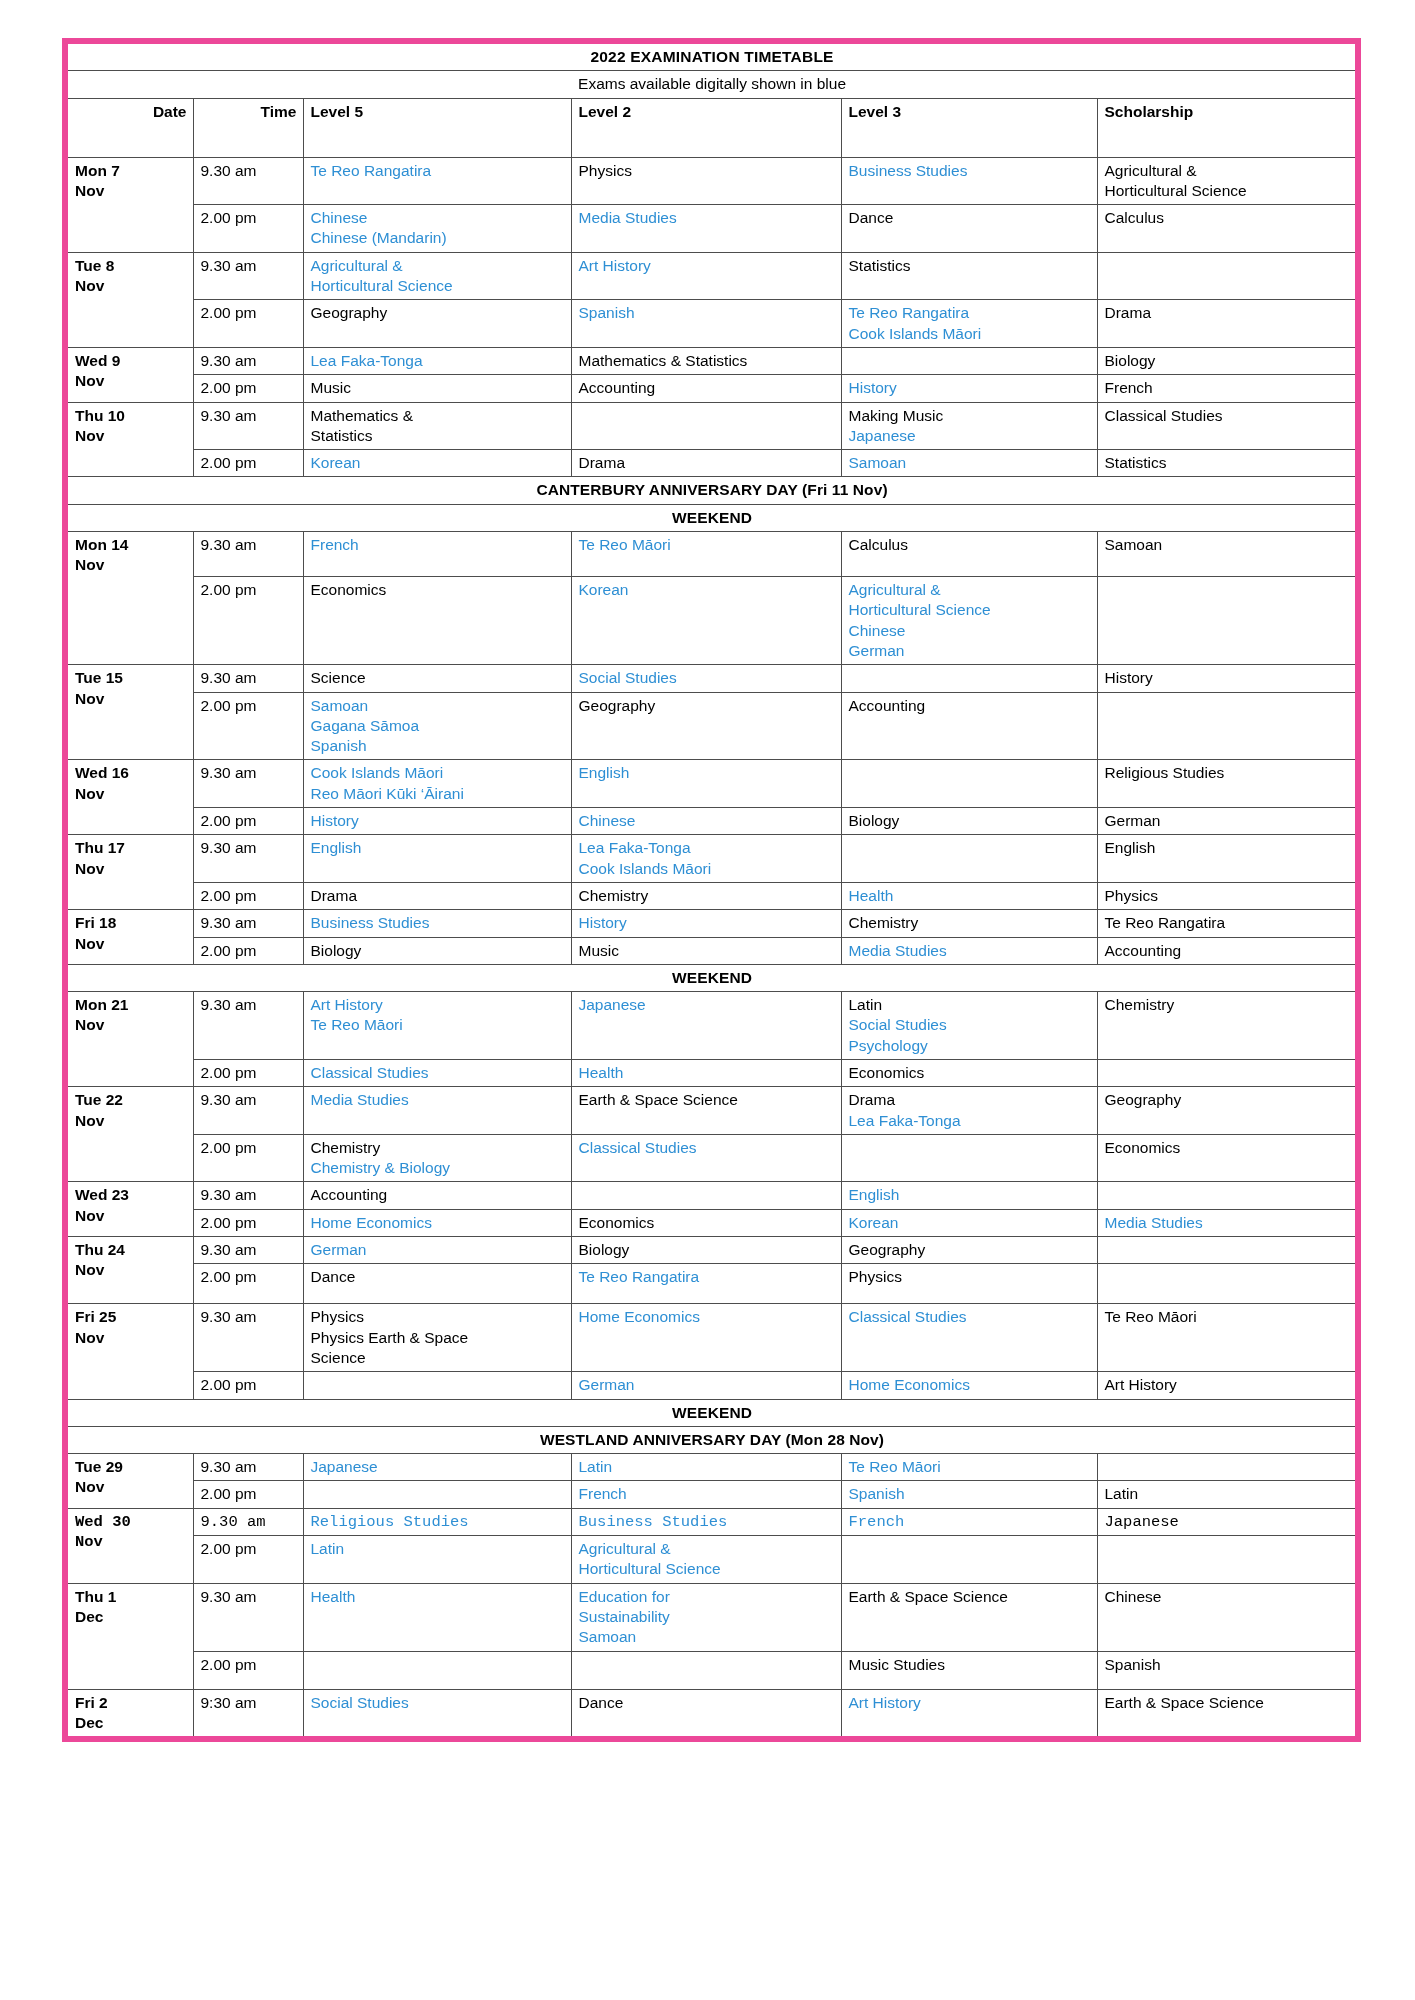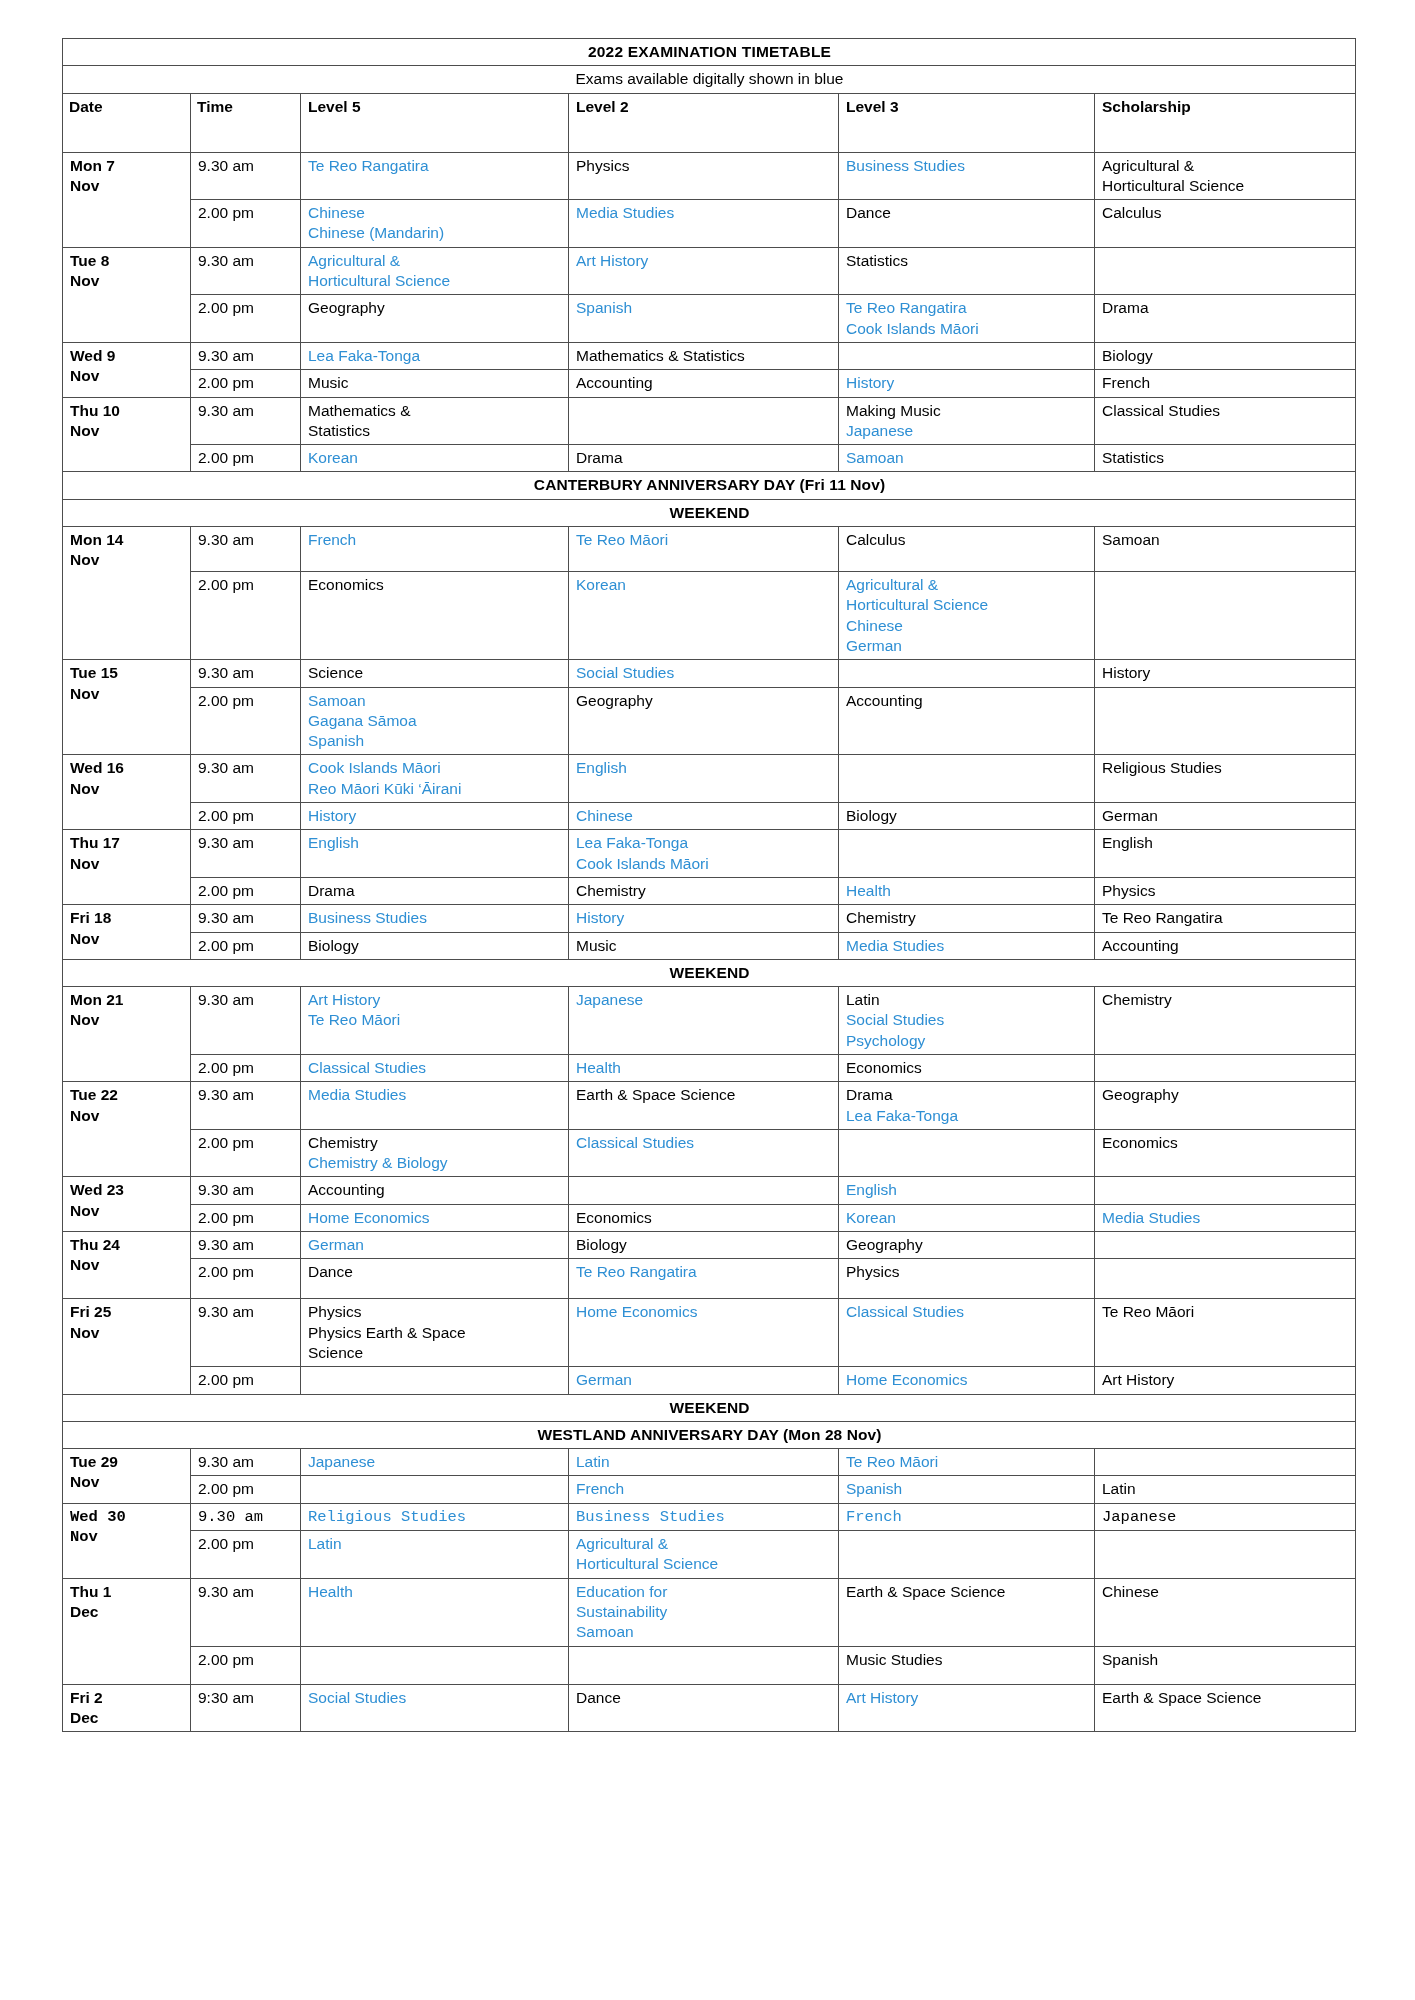--- a/index.html
+++ b/index.html
@@ -18,21 +18,21 @@
     position: relative;
     width: 1415px;
     height: 2000px;
     box-sizing: border-box;
     padding: 38px 60px 0 62px;
   }
   table.timetable {
     width: 1293px;
     border-collapse: collapse;
     table-layout: fixed;
-    border: 1px solid #ec4899;
+    border: 6px solid #ec4899;
   }
   table.timetable td {
     border: 1px solid #4d4d4d;
     vertical-align: top;
     padding: 3px 6px 3px 7px;
     font-size: 15.5px;
     line-height: 1.31;
     background: #ffffff;
   }
   
@@ -60,21 +60,21 @@
     border-top: none;
   }
   
   td.colhead {
     font-size: 20.5px;
     font-weight: bold;
     padding: 7px 6px 4px 10px;
     height: 52px;
     vertical-align: top;
   }
-  td.colhead.narrow { text-align: left; padding-left: 6px; }
+  td.colhead.narrow { text-align: right; padding-left: 6px; }
 
   
   td.banner {
     background: #9dcdf0;
     text-align: center;
     font-weight: bold;
     font-size: 17.5px;
     padding: 3px 0 3px 0;
     letter-spacing: 0.1px;
     margin-left: 20px;

